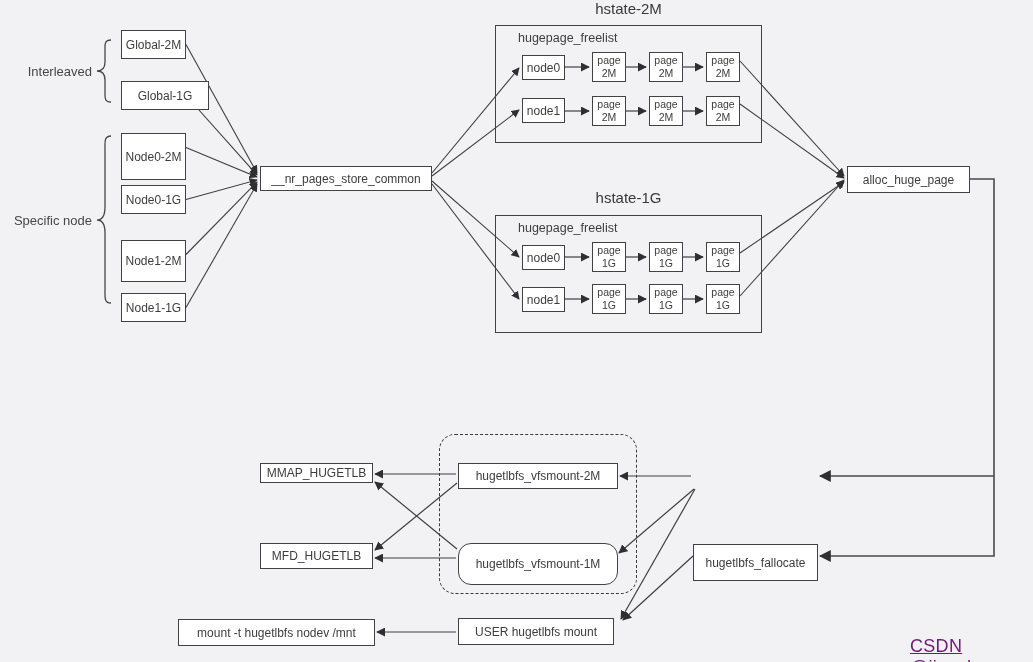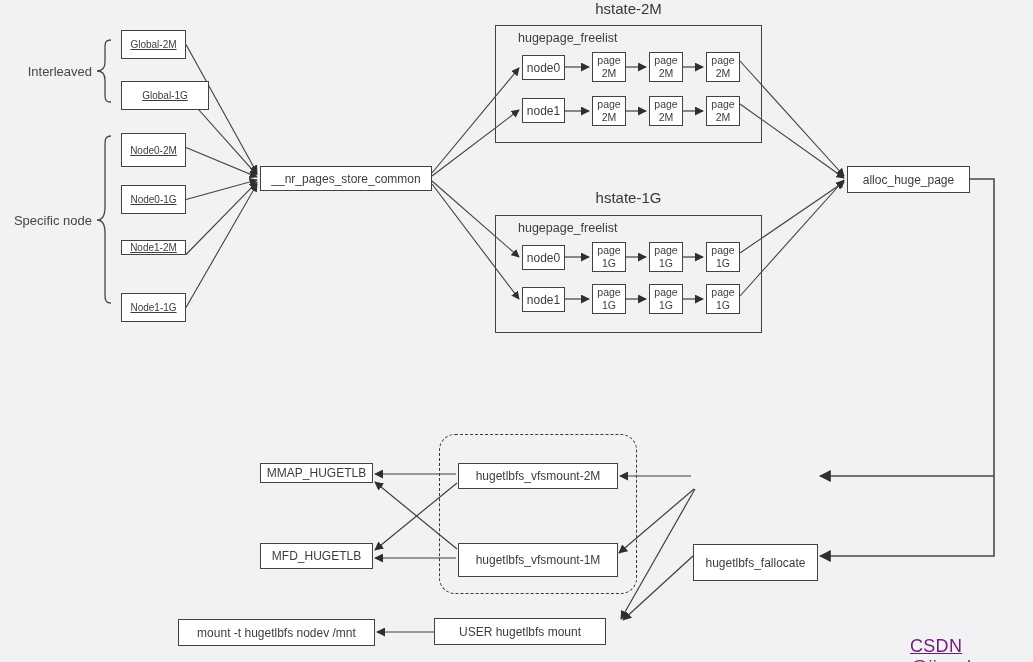--- a/index.html
+++ b/index.html
@@ -2,21 +2,21 @@
 <html><head>
 <meta charset="utf-8">
 <style>
   html,body{margin:0;padding:0;}
   body{font-family:"Liberation Sans","DejaVu Sans",sans-serif;}
   .stage{position:relative;width:1033px;height:662px;background:#f2f2f4;overflow:hidden;}
   svg.wires{position:absolute;left:0;top:0;width:1033px;height:662px;}
   .box{position:absolute;box-sizing:border-box;background:#ffffff;border:1.5px solid #424242;
        display:flex;align-items:center;justify-content:center;
        font-size:12px;color:#3d3d3d;white-space:nowrap;}
-  .small-font{font-size:10px;text-decoration:underline;}
+  .small-font{font-size:12px;}
   .container-box{position:absolute;box-sizing:border-box;border:1.3px solid #424242;background:transparent;}
   .dashed-box{position:absolute;box-sizing:border-box;border:1.5px dashed #3a3a3a;border-radius:16px;background:transparent;}
   .page-box{flex-direction:column;font-size:10.5px;line-height:1.2;width:34px;height:30px;}
   .node-box{width:43px;height:25px;}
   .hstate-title{position:absolute;width:267px;text-align:center;font-size:15px;color:#383838;}
   .freelist-label{position:absolute;font-size:12.5px;color:#3d3d3d;}
   .group-label{position:absolute;font-size:13px;color:#474747;text-align:right;}
   .watermark{position:absolute;font-size:18px;color:#701a75;letter-spacing:.3px;text-decoration:underline;}
 </style>
 </head>
@@ -99,23 +99,23 @@
     <g stroke="#3f3f3f" stroke-width="1.2">
       <line x1="456" y1="632" x2="377" y2="632" marker-end="url(#arr)"></line>
     </g>
   </svg>
 
   <div class="group-label" style="left:18px;top:64px;width:74px;">Interleaved</div>
   <div class="group-label" style="left:8px;top:213px;width:84px;">Specific node</div>
 
   <div class="box small-font" style="left:121px;top:30px;width:65px;height:29px;">Global-2M</div>
   <div class="box small-font" style="left:121px;top:81px;width:88px;height:29px;">Global-1G</div>
-  <div class="box small-font" style="left:121px;top:133px;width:65px;height:34px;">Node0-2M</div>
+  <div class="box small-font" style="left:121px;top:133px;width:65px;height:47px;">Node0-2M</div>
   <div class="box small-font" style="left:121px;top:185px;width:65px;height:29px;">Node0-1G</div>
-  <div class="box small-font" style="left:121px;top:240px;width:65px;height:15px;">Node1-2M</div>
+  <div class="box small-font" style="left:121px;top:240px;width:65px;height:42px;">Node1-2M</div>
   <div class="box small-font" style="left:121px;top:293px;width:65px;height:29px;">Node1-1G</div>
 
   <div class="box" style="left:260px;top:166px;width:172px;height:25px;">__nr_pages_store_common</div>
 
   <div class="hstate-title" style="left:495px;top:0px;">hstate-2M</div>
   <div class="container-box" style="left:495px;top:25px;width:267px;height:118px;"></div>
   <div class="freelist-label" style="left:518px;top:31px;">hugepage_freelist</div>
   <div class="box node-box" style="left:522px;top:55px;">node0</div>
   <div class="box node-box" style="left:522px;top:98px;">node1</div>
 
@@ -175,20 +175,20 @@
     <span>1G</span>
   </div>
 
   <div class="box" style="left:847px;top:166px;width:123px;height:27px;">alloc_huge_page</div>
 
   <div class="dashed-box" style="left:439px;top:434px;width:198px;height:160px;"></div>
 
   <div class="box" style="left:260px;top:463px;width:113px;height:20px;">MMAP_HUGETLB</div>
   <div class="box" style="left:260px;top:543px;width:113px;height:26px;">MFD_HUGETLB</div>
   <div class="box" style="left:458px;top:463px;width:160px;height:26px;">hugetlbfs_vfsmount-2M</div>
-  <div class="box" style="left:458px;top:543px;width:160px;height:34px;">hugetlbfs_vfsmount-1M</div>
+  <div class="box" style="left:458px;top:543px;width:160px;height:42px;border-radius:13px;">hugetlbfs_vfsmount-1M</div>
   <div class="box" style="left:693px;top:544px;width:125px;height:37px;">hugetlbfs_fallocate</div>
-  <div class="box" style="left:434px;top:618px;width:172px;height:27px;">USER hugetlbfs mount</div>
+  <div class="box" style="left:458px;top:618px;width:156px;height:27px;">USER hugetlbfs mount</div>
   <div class="box" style="left:178px;top:619px;width:197px;height:27px;">mount -t hugetlbfs nodev /mnt</div>
 
   <div class="watermark" style="left:910px;top:636px;">CSDN @jianchwa</div>
 
 </div>
 
 </body></html>

